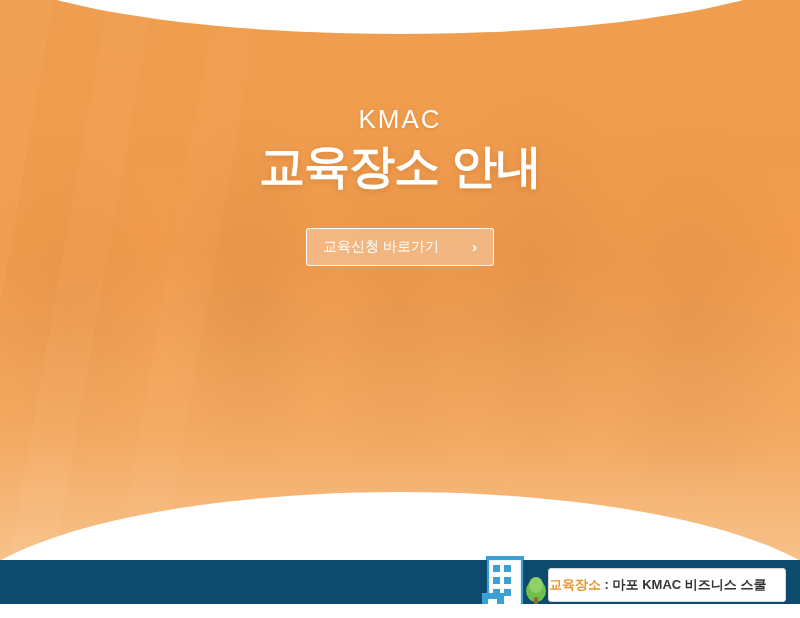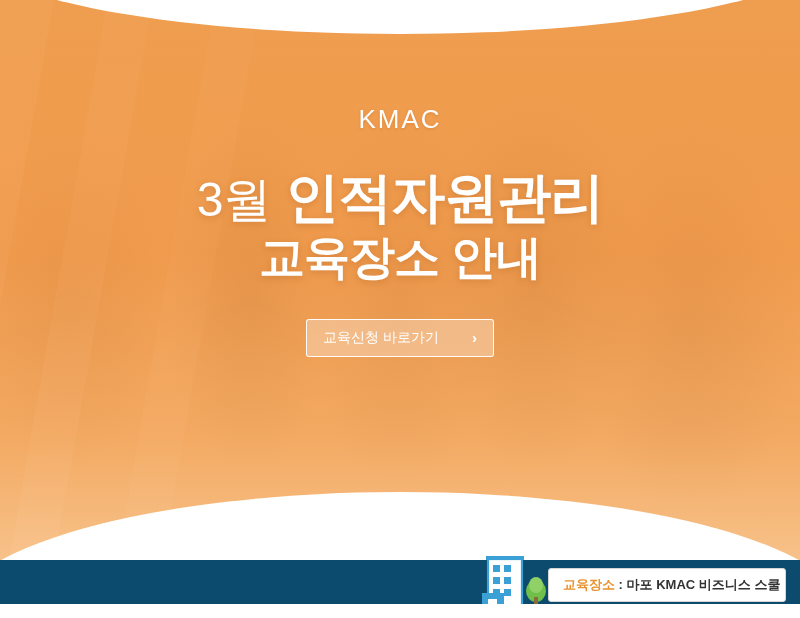--- a/index.html
+++ b/index.html
@@ -160,21 +160,20 @@
     left: 548px;
     top: 568px;
     width: 238px;
     height: 34px;
     border: 1px solid #d7d7d7;
     border-radius: 3px;
     background: #ffffff;
     display: flex;
     align-items: center;
     box-sizing: border-box;
-    padding-left: 14px;
   }
   .venue-text {
     font-size: 13px;
     color: #333333;
     font-weight: 700;
     white-space: nowrap;
   }
   .venue-text .venue-label { color: #e8922f; }
 
   .venue-icon {
@@ -201,24 +200,20 @@
 
   <div class="hero">
     <div class="hero-photo"></div>
     <div class="hero-tint"></div>
     <div class="curve-top"></div>
     <div class="curve-bottom"></div>
 
     <div class="hero-content">
       <div class="brand">KMAC</div>
 
-      <div class="headline">
-        <span class="light">3월</span>
-        <span>인적자원관리</span>
-      </div>
 
       <div class="headline-2">교육장소 안내</div>
 
       <div class="cta-wrap">
         <div class="cta">
           <span>교육신청 바로가기</span>
           <span class="cta-arrow">›</span>
         </div>
       </div>
     </div>

